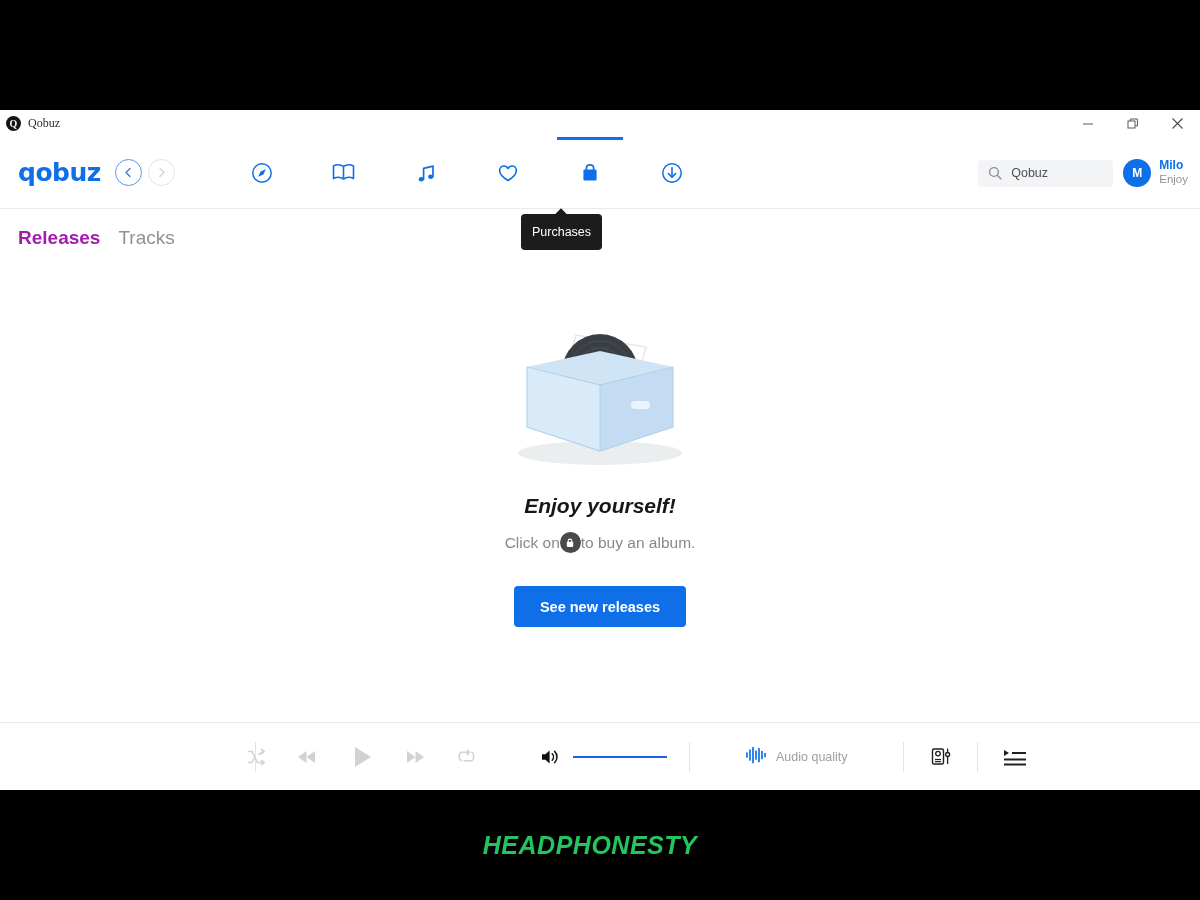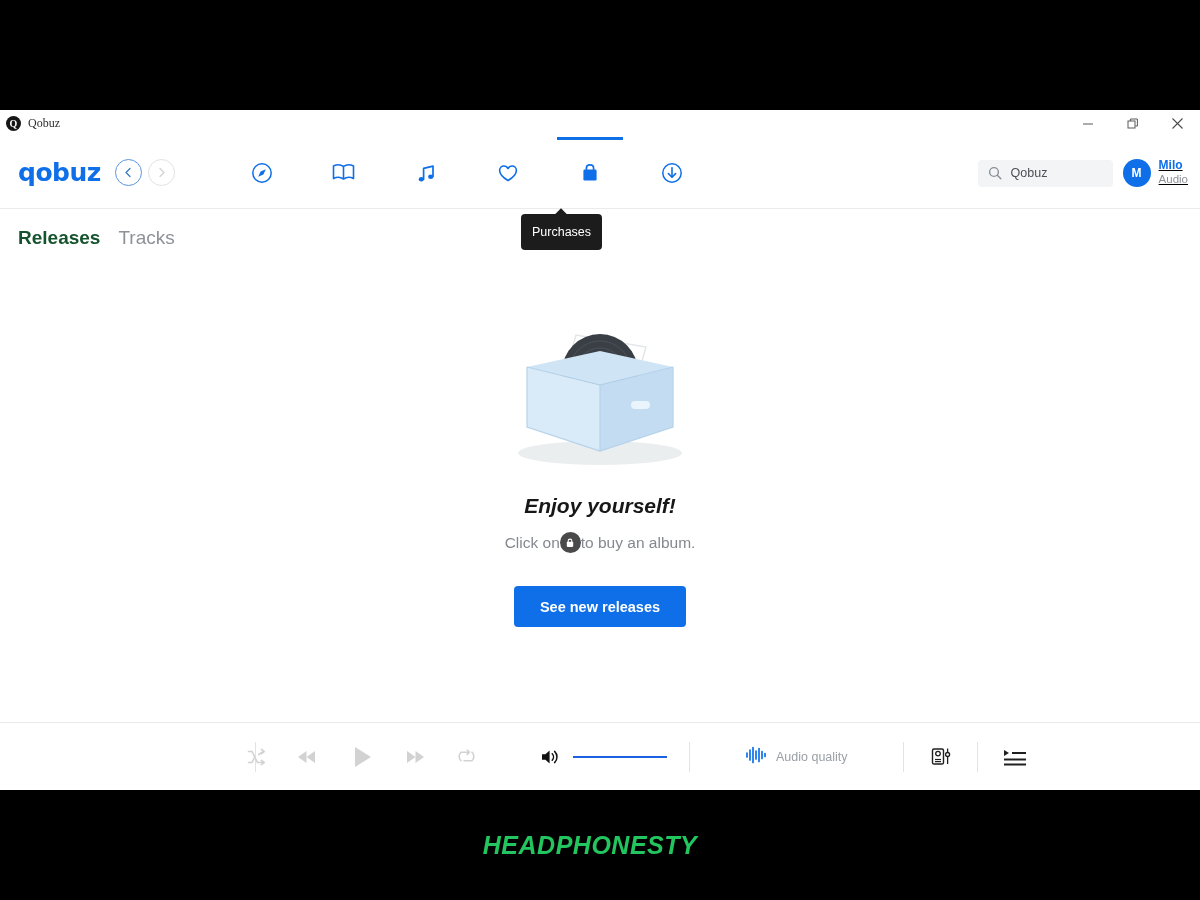--- a/index.html
+++ b/index.html
@@ -164,21 +164,21 @@
     width: 28px; height: 28px;
     border-radius: 50%;
     background: #0E6FE8;
     color: #ffffff;
     font-size: 12px;
     font-weight: bold;
     display: flex;
     align-items: center;
     justify-content: center;
   }
-  .user-meta { line-height: 1.15; text-decoration: underline; }
+  .user-meta { line-height: 1.15; }
   .user-name { font-size: 12px; font-weight: bold; color: #0E6FE8; }
   .user-plan { font-size: 11.5px; color: #8d9299; }
 
   
   .tooltip {
     position: absolute;
     left: 521px;
     top: 77px;
     background: #1c1c1c;
     color: #ffffff;
@@ -198,21 +198,21 @@
   }
 
   
   .tabs {
     display: flex;
     align-items: center;
     gap: 18px;
     padding: 18px 0 0 18px;
   }
   .tab { font-size: 19px; }
-  .tab.active { color: #14532d; font-weight: bold; }
+  .tab.active { color: #a21caf; font-weight: bold; }
   .tab.inactive { color: #8d9299; }
 
   
   .empty {
     display: flex;
     flex-direction: column;
     align-items: center;
     padding-top: 56px;
   }
   .illus { width: 200px; height: 175px; }
@@ -440,21 +440,21 @@
               <circle cx="6" cy="6" r="4.4" fill="none" stroke="currentColor" stroke-width="1.4"></circle>
               <line x1="9.3" y1="9.3" x2="12.8" y2="12.8" stroke="currentColor" stroke-width="1.4" stroke-linecap="round"></line>
             </svg>
           </span>
           <span class="stext">Qobuz</span>
         </div>
         <div class="user">
           <div class="avatar">M</div>
           <div class="user-meta">
             <div class="user-name">Milo</div>
-            <div class="user-plan">Audio</div>
+            <div class="user-plan">Enjoy</div>
           </div>
         </div>
       </div>
 
       <div class="tooltip">Purchases</div>
     </div>
 
     <div class="tabs">
       <div class="tab active">Releases</div>
       <div class="tab inactive">Tracks</div>

